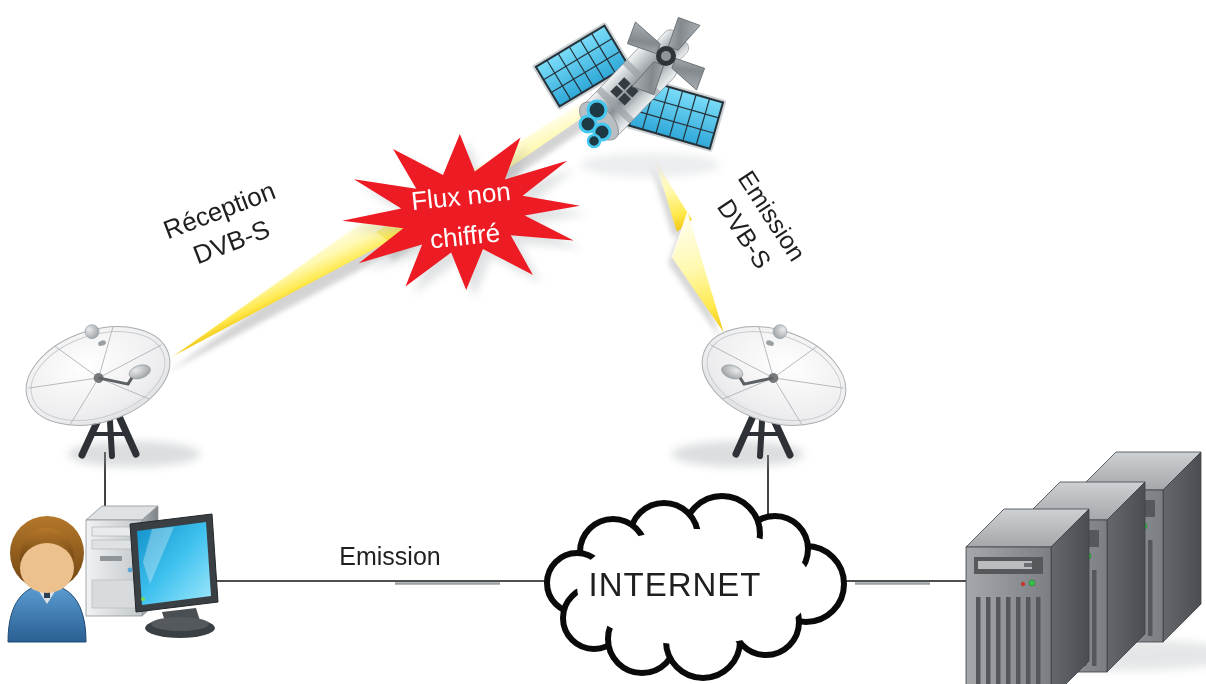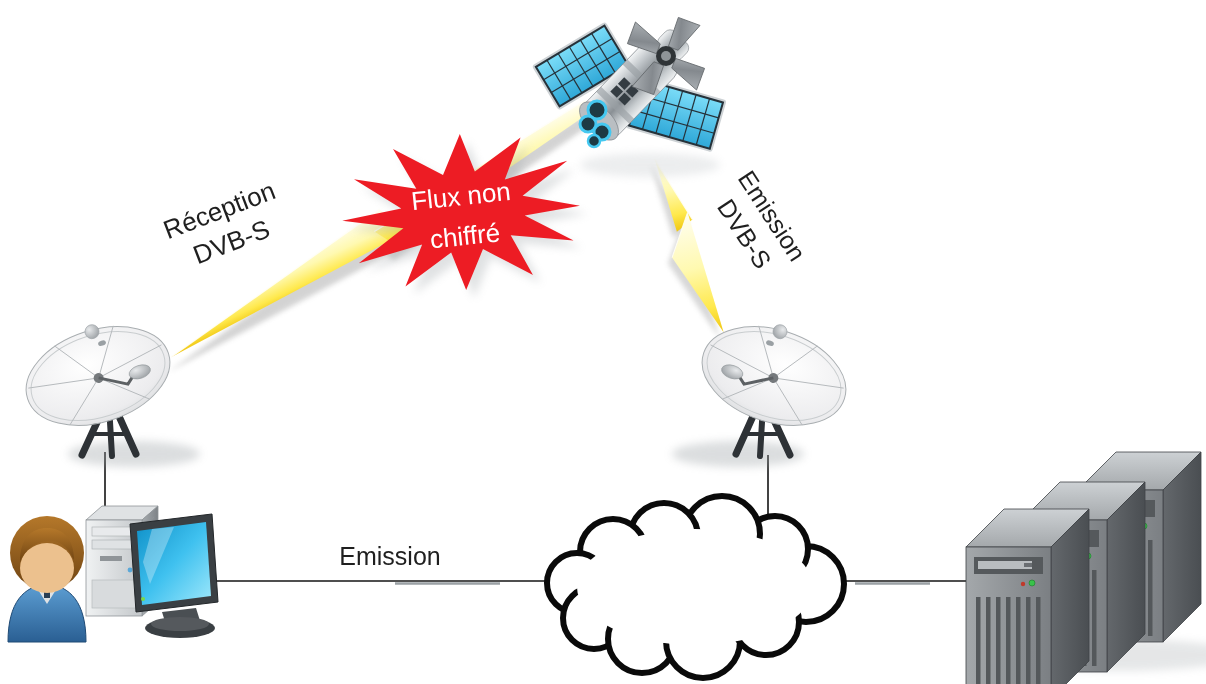--- a/index.html
+++ b/index.html
@@ -325,14 +325,15 @@
   </g>
 </svg>
 
 <div class="lbl lbl-reception">Réception
 DVB-S</div>
 <div class="lbl lbl-emission-dvbs">Emission
 DVB-S</div>
 <div class="lbl lbl-flux">Flux non
 chiffré</div>
 <div class="lbl lbl-emission">Emission</div>
+<div class="lbl lbl-internet">INTERNET</div>
 
 </div>
 
 </body></html>

